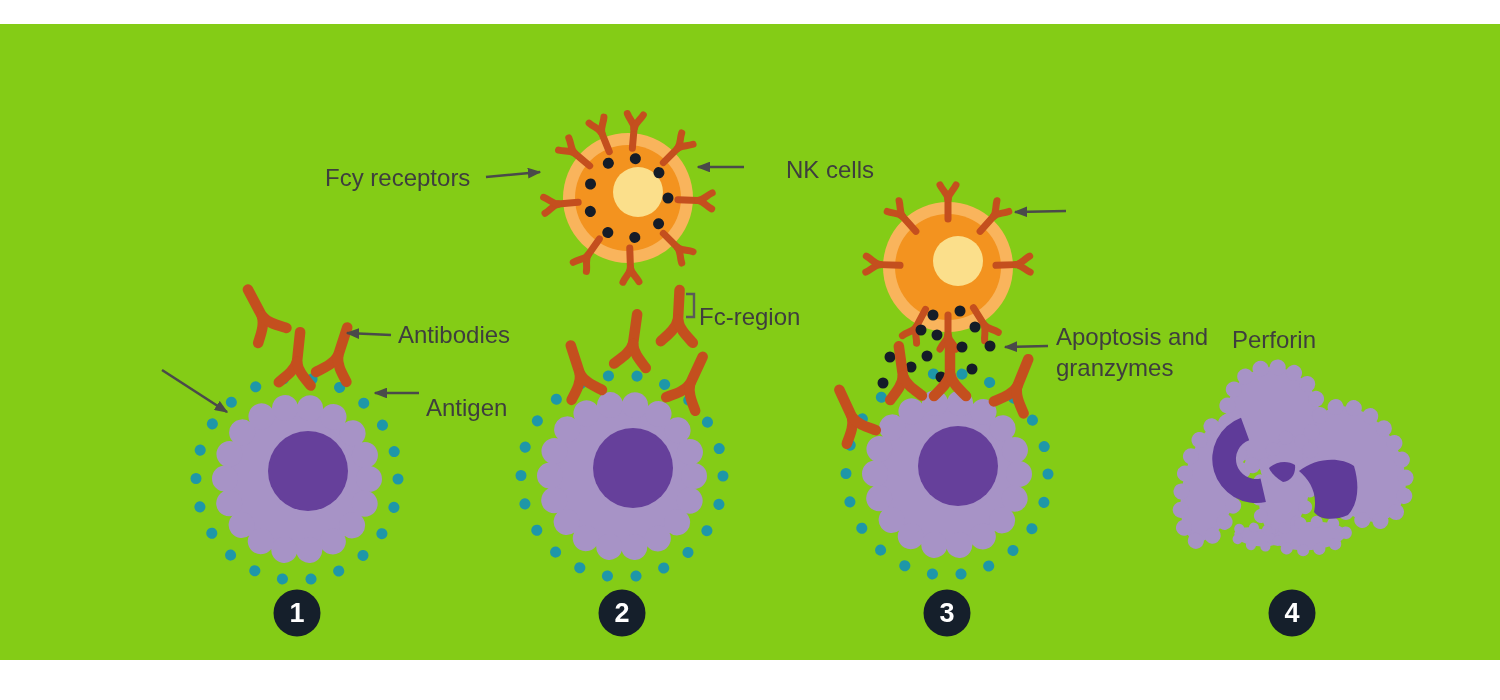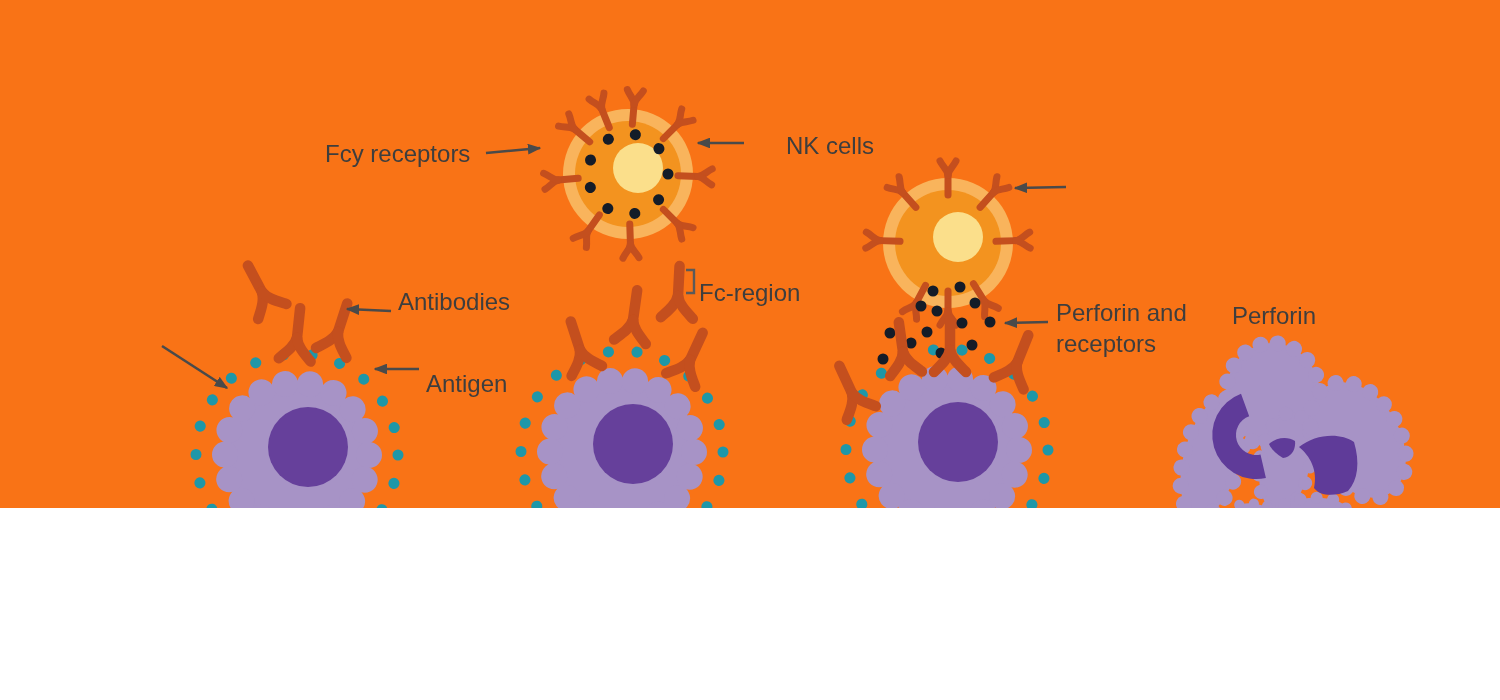--- a/index.html
+++ b/index.html
@@ -1,17 +1,17 @@
 <!DOCTYPE html>
 <html><head>
 <meta charset="utf-8">
 <style>
   html,body{margin:0;padding:0;background:#fff;}
-  .canvas{position:relative;width:1500px;height:508px;background:#f97316;overflow:hidden;
-          font-family:"Liberation Sans", sans-serif;}
+  .canvas{position:relative;width:1500px;height:636px;background:#84cc16;overflow:hidden;
+          font-family:"Liberation Sans", sans-serif;margin-top:24px;}
   .canvas svg{position:absolute;left:0;top:0;}
   .label{position:absolute;color:#3E3E3E;font-size:24px;line-height:1.3;white-space:nowrap;}
   .label.wrap{white-space:normal;}
   .badge{position:absolute;width:47px;height:47px;border-radius:50%;background:#151F2B;
          color:#fff;font-size:27px;font-weight:bold;display:flex;align-items:center;
          justify-content:center;transform:translate(-50%,-50%);}
 </style>
 </head>
 <body>
 
@@ -140,24 +140,24 @@
     <path d="M391,311 L347,309" marker-end="url(#arh)"></path>
     <path d="M419,369 L375,369" marker-end="url(#arh)"></path>
     <path d="M162,346 L227,388" marker-end="url(#arh)"></path>
     <path d="M1066,187 L1015,188" marker-end="url(#arh)"></path>
     <path d="M1048,322 L1005,323" marker-end="url(#arh)"></path>
   </g>
 </svg>
 
 <div class="label" style="left:325px;top:138px;">Fcy receptors</div>
 <div class="label" style="left:786px;top:130px;">NK cells</div>
-<div class="label" style="left:398px;top:286px;">Antibodies</div>
+<div class="label" style="left:398px;top:295px;">Antibodies</div>
 <div class="label" style="left:426px;top:368px;">Antigen</div>
 <div class="label" style="left:699px;top:277px;">Fc-region</div>
-<div class="label wrap" style="left:1056px;top:297px;width:160px;">Perforin and receptors</div>
+<div class="label wrap" style="left:1056px;top:297px;width:160px;">Apoptosis and granzymes</div>
 <div class="label" style="left:1232px;top:300px;">Perforin</div>
 
 <div class="badge" style="left:297px;top:589px;">1</div>
 <div class="badge" style="left:622px;top:589px;">2</div>
 <div class="badge" style="left:947px;top:589px;">3</div>
 <div class="badge" style="left:1292px;top:589px;">4</div>
 
 </div>
 
 </body></html>

